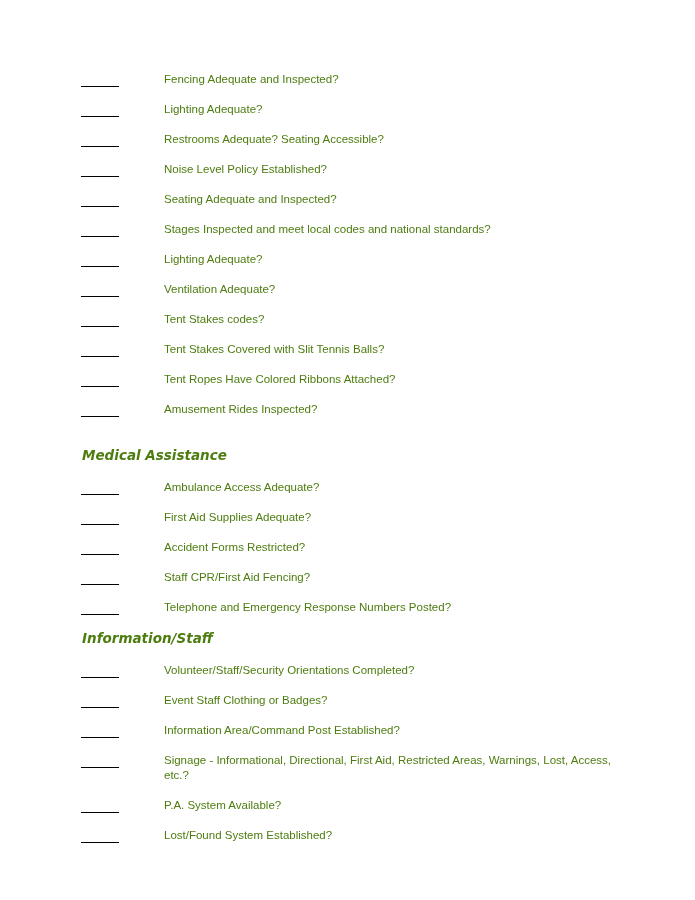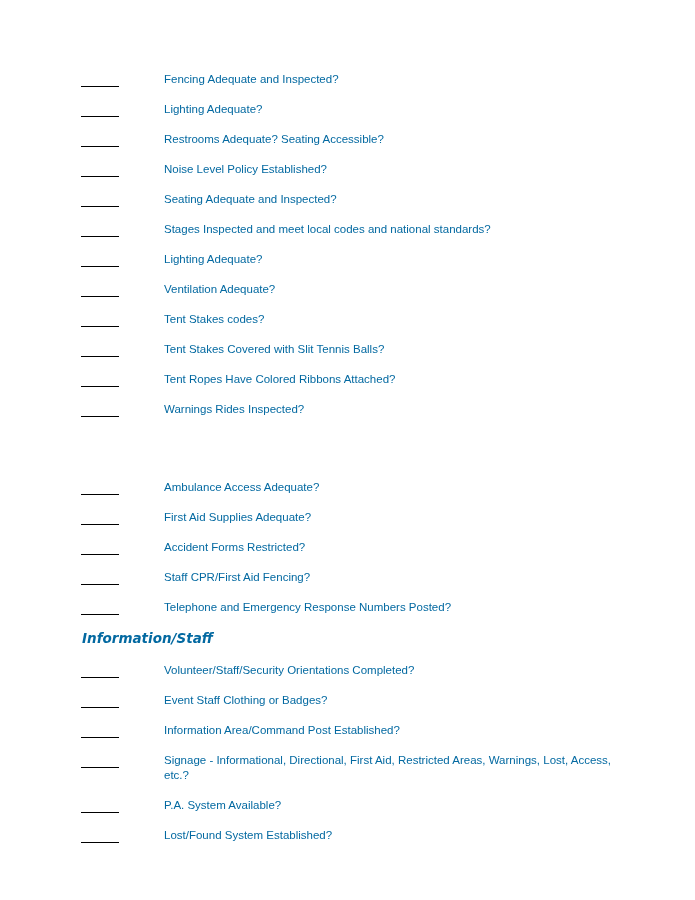--- a/index.html
+++ b/index.html
@@ -1,17 +1,17 @@
 <!DOCTYPE html>
 <html><head>
   <meta charset="utf-8">
   <style>
     html, body { margin: 0; padding: 0; background: #ffffff; }
     body { width: 695px; height: 900px; position: relative; overflow: hidden; }
-    .page { position: absolute; left: 0; top: 0; width: 695px; height: 900px; background: #ffffff; color: #0369a1; text-decoration: underline; }
+    .page { position: absolute; left: 0; top: 0; width: 695px; height: 900px; background: #ffffff; color: #4d7c0f; text-decoration: underline; }
     .row { position: absolute; left: 0; width: 695px; font-family: "Liberation Sans", sans-serif; font-size: 11.5px; line-height: 15px; }
     .blank { position: absolute; left: 81px; top: 0; width: 38px; height: 15px; }
     .blank::after { content: ""; position: absolute; left: 0; right: 0; top: 14px; border-bottom: 1px solid #000; }
     .label { position: absolute; left: 164px; top: 0; width: 450px; white-space: normal; }
     .heading { position: absolute; left: 82px; font-family: "DejaVu Sans", sans-serif; font-weight: bold; font-style: italic; font-size: 13.5px; line-height: 18px; }
   </style>
 </head>
 <body>
 
 <div class="page">
@@ -55,23 +55,24 @@
   <div class="row" style="top:342px">
     <span class="blank"></span>
     <span class="label">Tent Stakes Covered with Slit Tennis Balls?</span>
   </div>
   <div class="row" style="top:372px">
     <span class="blank"></span>
     <span class="label">Tent Ropes Have Colored Ribbons Attached?</span>
   </div>
   <div class="row" style="top:402px">
     <span class="blank"></span>
-    <span class="label">Warnings Rides Inspected?</span>
+    <span class="label">Amusement Rides Inspected?</span>
   </div>
 
+  <div class="heading" style="top:446px">Medical Assistance</div>
 
   <div class="row" style="top:480px">
     <span class="blank"></span>
     <span class="label">Ambulance Access Adequate?</span>
   </div>
   <div class="row" style="top:510px">
     <span class="blank"></span>
     <span class="label">First Aid Supplies Adequate?</span>
   </div>
   <div class="row" style="top:540px">

